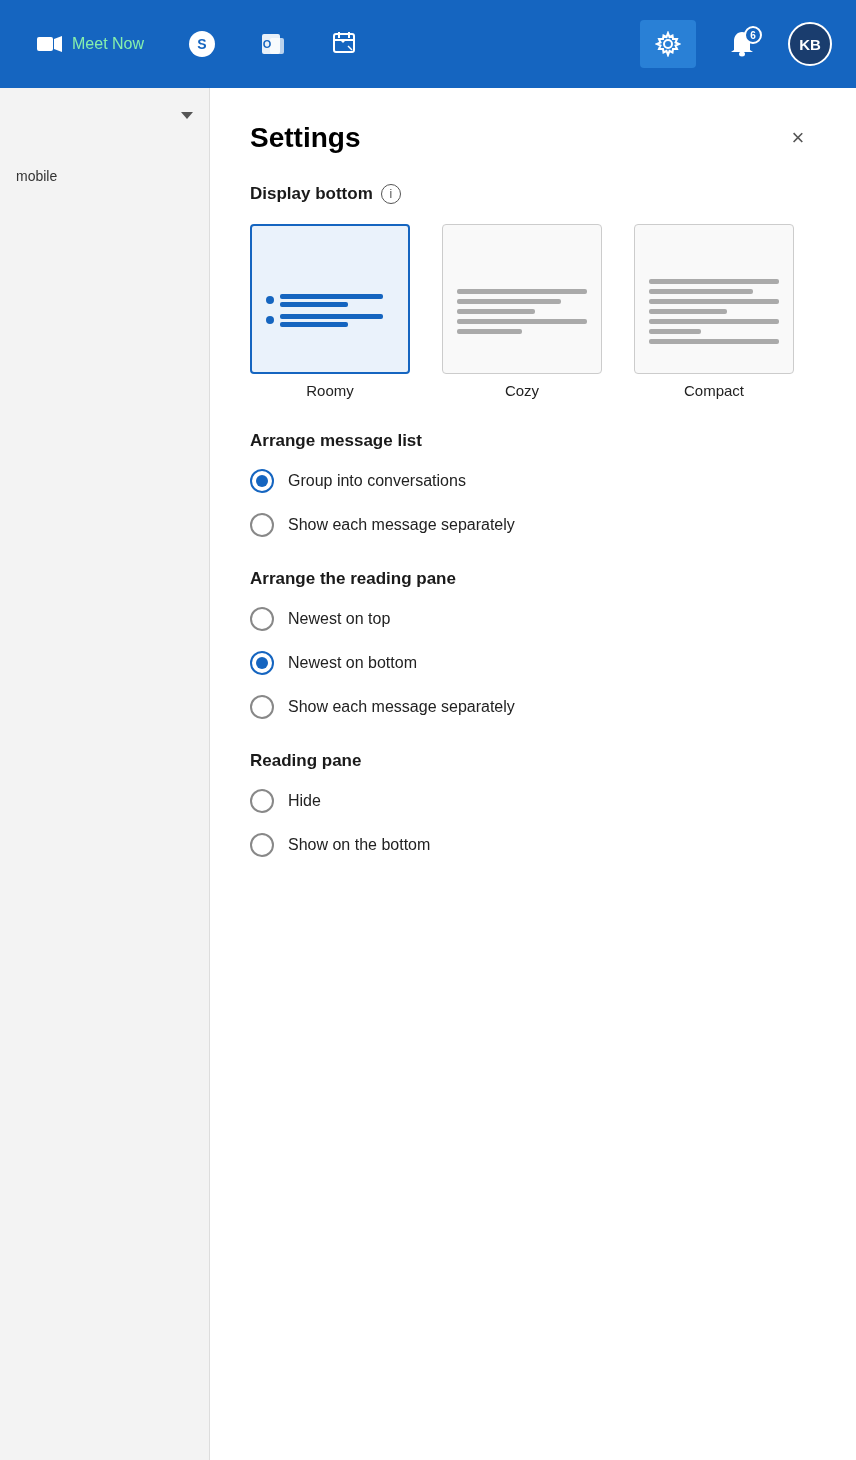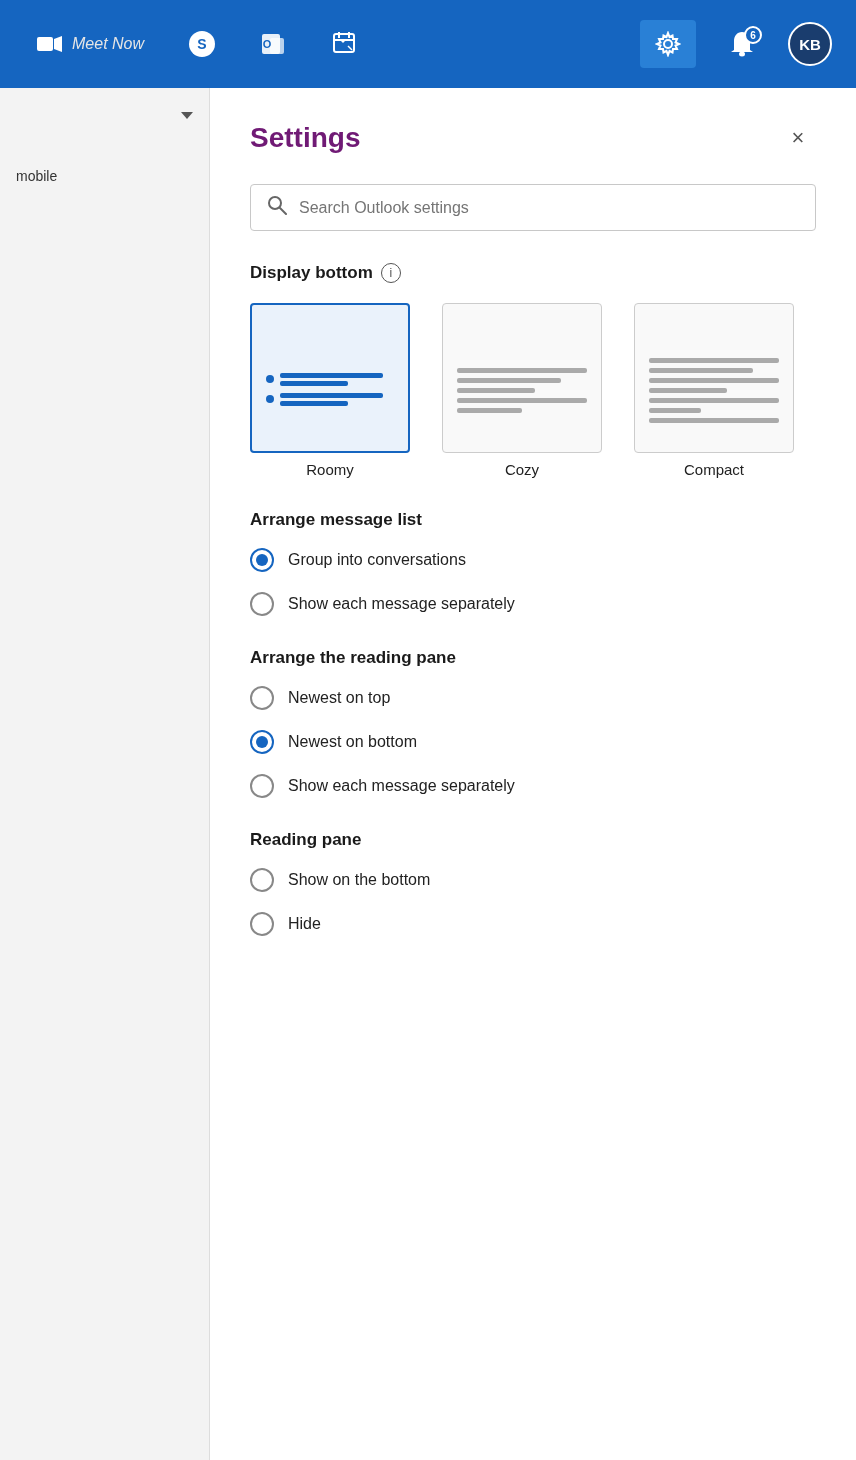--- a/index.html
+++ b/index.html
@@ -32,22 +32,21 @@
     }
     .topbar-icon {
       width: 28px;
       height: 28px;
       display: flex;
       align-items: center;
       justify-content: center;
     }
     .topbar-label {
       font-size: 16px;
-      color: #e5e5e5;
-      font-style: italic;
+      color: #86efac;
     }
     .topbar-gear {
       margin-left: auto;
       background: #2980d6;
       border-radius: 4px;
       padding: 10px 14px;
     }
     .topbar-bell-wrap {
       position: relative;
       padding: 8px 12px;
@@ -126,21 +125,21 @@
 
     .settings-header {
       display: flex;
       align-items: center;
       justify-content: space-between;
       margin-bottom: 28px;
     }
     .settings-title {
       font-size: 28px;
       font-weight: 600;
-      color: #701a75;
+      color: #000000;
     }
     .close-btn {
       width: 36px;
       height: 36px;
       display: flex;
       align-items: center;
       justify-content: center;
       cursor: pointer;
       font-size: 22px;
       color: #555;
@@ -436,29 +435,20 @@
     </div>
   </div>
 
   <div class="settings-panel">
 
     <div class="settings-header">
       <h1 class="settings-title">Settings</h1>
       <div class="close-btn">×</div>
     </div>
 
-    <div class="search-box">
-      <div class="search-icon-wrap">
-        <svg width="20" height="20" viewBox="0 0 20 20">
-          <circle cx="8" cy="8" r="6" fill="none" stroke="#666" stroke-width="2"></circle>
-          <line x1="13" y1="13" x2="19" y2="19" stroke="#666" stroke-width="2" stroke-linecap="round"></line>
-        </svg>
-      </div>
-      <input type="text" placeholder="Search Outlook settings" style="">
-    </div>
 
     <div class="section-block">
       <div class="section-subtitle">
         <span class="section-title">Display bottom</span>
         <div class="info-icon">i</div>
       </div>
 
       <div class="density-cards">
 
         <div>
@@ -553,24 +543,24 @@
         <span class="radio-label">Show each message separately</span>
       </div>
     </div>
 
     <div class="section-block">
       <div class="section-title">Reading pane</div>
 
 
       <div class="radio-option">
         <div class="radio-circle"></div>
+        <span class="radio-label">Hide</span>
+      </div>
+
+      <div class="radio-option">
+        <div class="radio-circle"></div>
         <span class="radio-label">Show on the bottom</span>
       </div>
-
-      <div class="radio-option">
-        <div class="radio-circle"></div>
-        <span class="radio-label">Hide</span>
-      </div>
     </div>
 
 
   </div>
 </div>
 
 </body></html>

